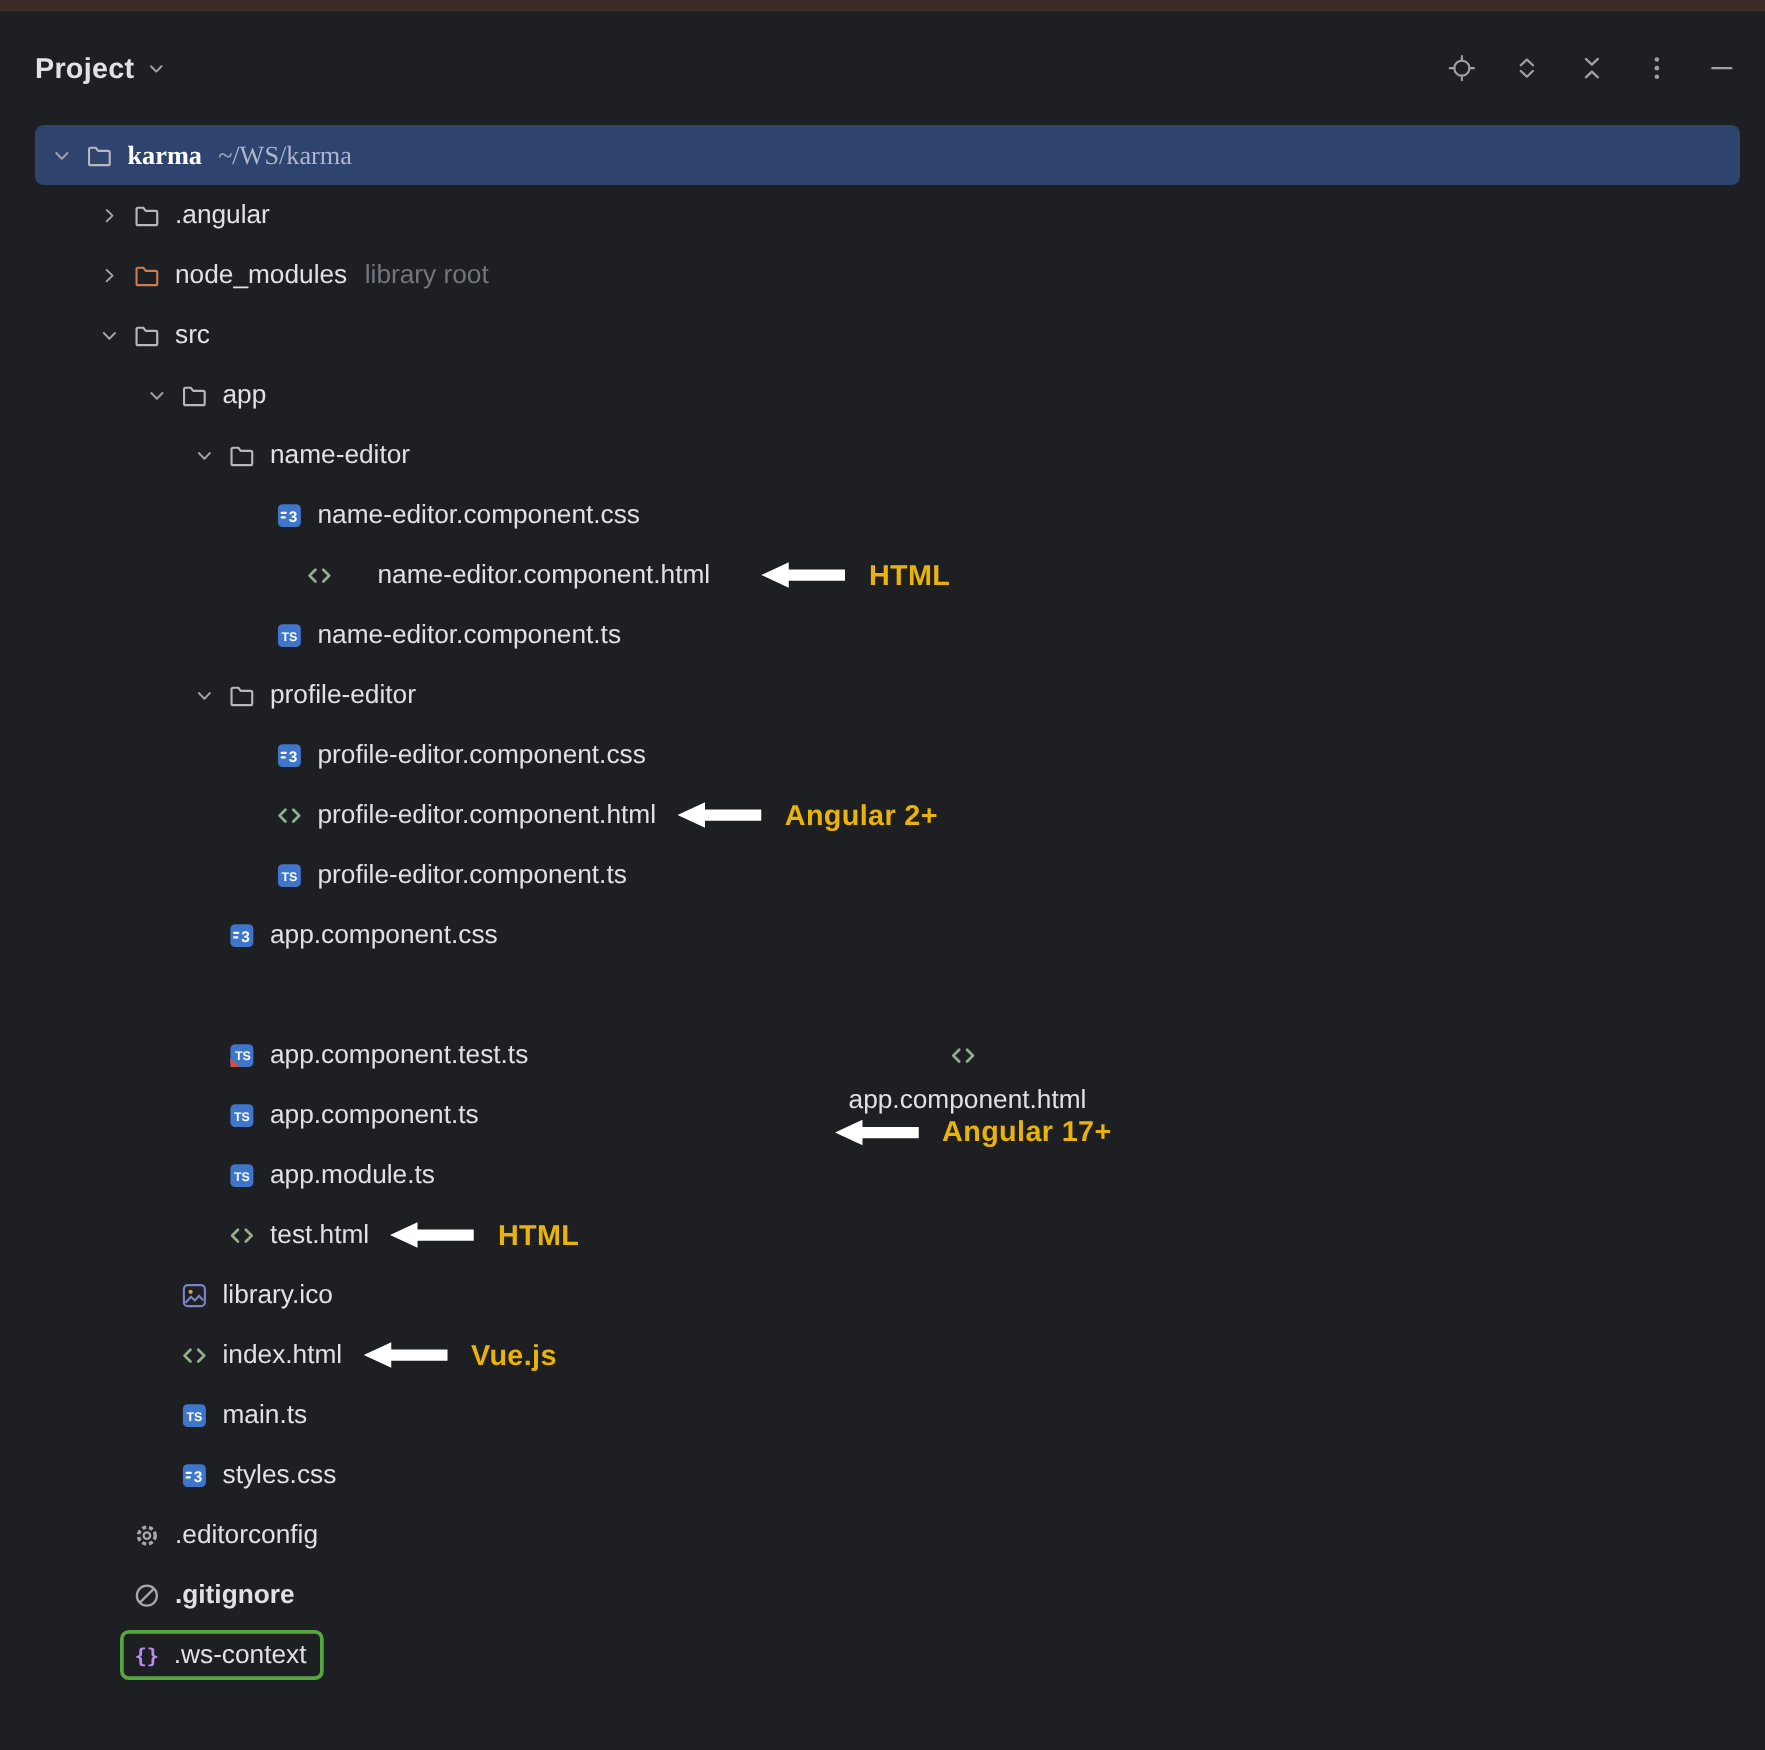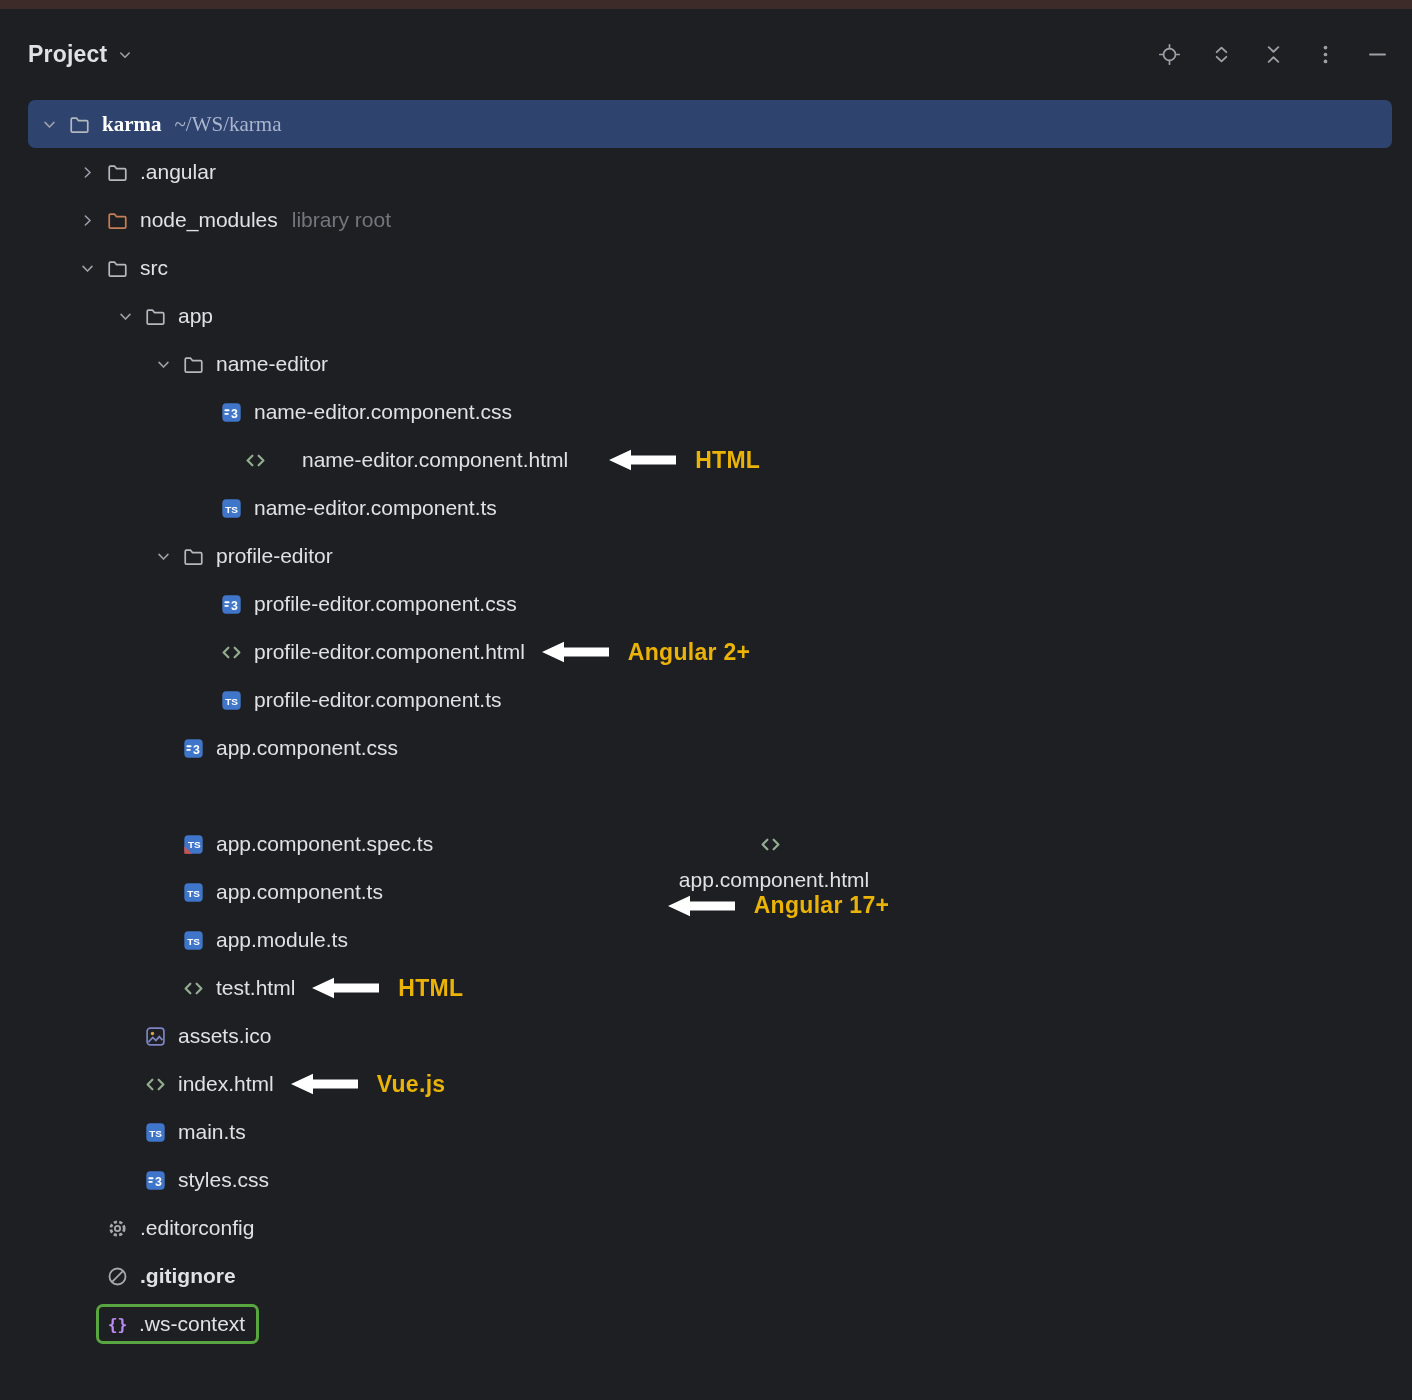--- a/index.html
+++ b/index.html
@@ -286,21 +286,21 @@
       </div>
       <div class="row" style="padding-left: 120px;">
         <span class="chev"></span>
         <span class="ficon">
           <svg width="21" height="21" viewBox="0 0 16 16" xmlns="http://www.w3.org/2000/svg">
             <rect x="1" y="1" width="14" height="14" rx="3" fill="#4076C9"></rect>
             <text x="8.6" y="10.9" font-size="7.6" font-weight="bold" fill="#fff" text-anchor="middle" font-family="Liberation Sans,sans-serif">TS</text>
             <path d="M1 15V9.4L6.8 15z" fill="#C75450"></path>
           </svg>
         </span>
-        <span class="label">app.component.spec.ts</span>
+        <span class="label">app.component.test.ts</span>
       </div>
       <div class="row" style="padding-left: 120px;">
         <span class="chev"></span>
         <span class="ficon">
           <svg width="21" height="21" viewBox="0 0 16 16" xmlns="http://www.w3.org/2000/svg">
             <rect x="1" y="1" width="14" height="14" rx="3" fill="#4076C9"></rect>
             <text x="8" y="11.3" font-size="7.6" font-weight="bold" fill="#fff" text-anchor="middle" font-family="Liberation Sans,sans-serif">TS</text>
           </svg>
         </span>
         <span class="label">app.component.ts</span>
@@ -334,21 +334,21 @@
       </div>
       <div class="row" style="padding-left: 82px;">
         <span class="chev"></span>
         <span class="ficon">
           <svg width="21" height="21" viewBox="0 0 16 16" xmlns="http://www.w3.org/2000/svg">
             <rect x="1.6" y="1.6" width="12.8" height="12.8" rx="2.4" fill="none" stroke="#7D84C0" stroke-width="1.3"></rect>
             <circle cx="5.7" cy="5.7" r="1.3" fill="#D9A343"></circle>
             <path d="M2.6 12.3l3.3-3.6 2.4 2.3 2.6-2.9 2.4 2.7" fill="none" stroke="#7D84C0" stroke-width="1.3"></path>
           </svg>
         </span>
-        <span class="label">assets.ico</span>
+        <span class="label">library.ico</span>
       </div>
       <div class="row" style="padding-left: 82px;">
         <span class="chev"></span>
         <span class="ficon">
           <svg width="21" height="21" viewBox="0 0 16 16" xmlns="http://www.w3.org/2000/svg">
             <path d="M5.6 4.4L2 8l3.6 3.6M10.4 4.4L14 8l-3.6 3.6" fill="none" stroke="#93AD90" stroke-width="1.7" stroke-linecap="round" stroke-linejoin="round"></path>
           </svg>
         </span>
         <span class="label">index.html</span>
         <span class="anno">

